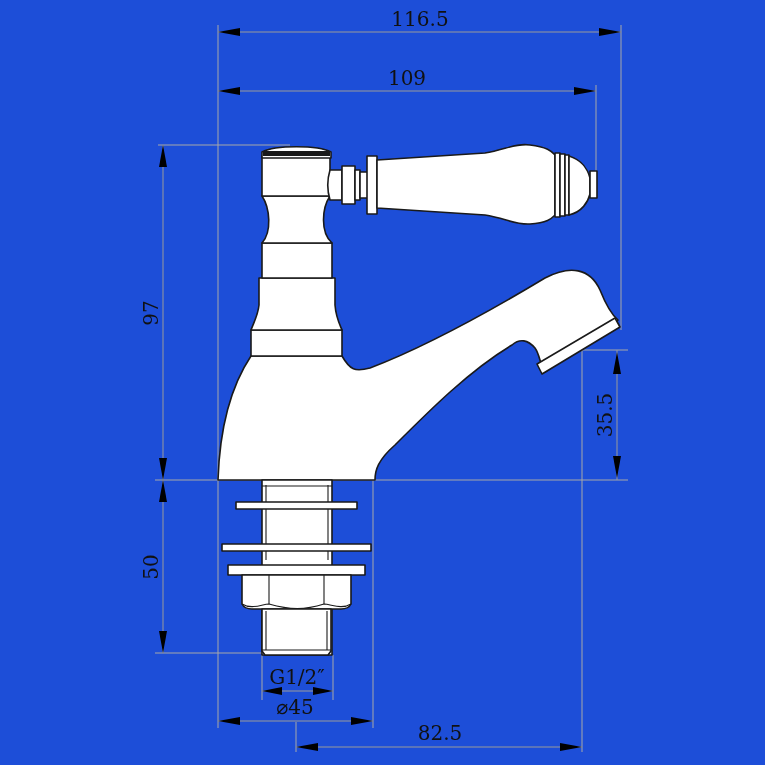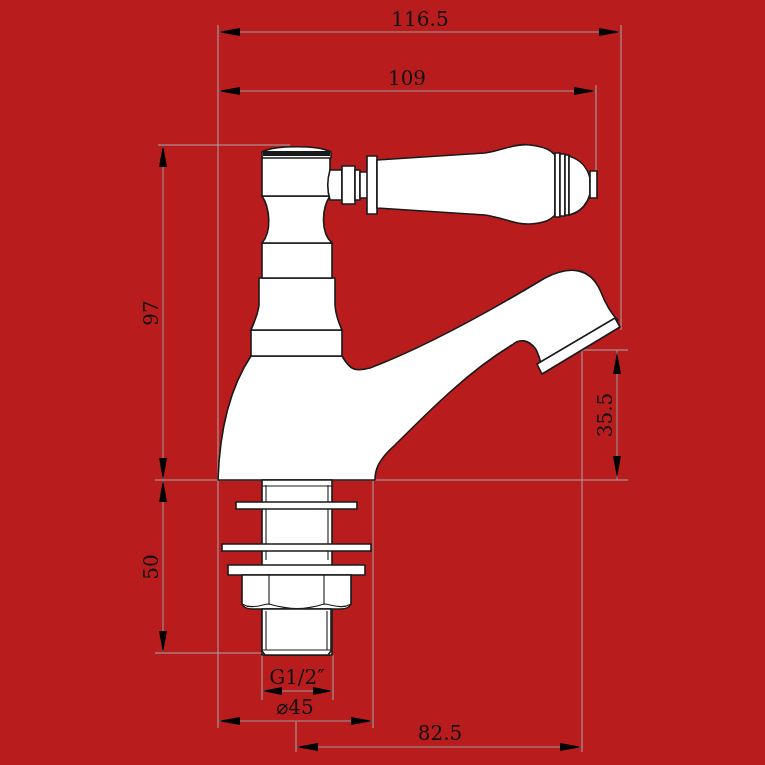--- a/index.html
+++ b/index.html
@@ -1,16 +1,16 @@
 <!DOCTYPE html>
 <html><head>
 <meta charset="utf-8">
 <style>
   html, body { margin: 0; padding: 0; background: #ffffff; }
-  #canvas { position: relative; width: 765px; height: 765px; background: #b91c1c; overflow: hidden; }
+  #canvas { position: relative; width: 765px; height: 765px; background: #1d4ed8; overflow: hidden; }
   svg { position: absolute; left: 0; top: 0; }
   .dim-text { font-family: "DejaVu Serif", "Liberation Serif", serif; font-size: 20px; fill: #111111; }
   .dim { stroke: #9a9a9a; stroke-width: 1; fill: none; }
   .ext { stroke: #a8a8a8; stroke-width: 1; fill: none; }
   .part { stroke: #1a1a1a; stroke-width: 1.6; fill: #ffffff; stroke-linejoin: round; }
   .part-thin { stroke: #1a1a1a; stroke-width: 1.1; fill: none; }
   .arrow { fill: #000000; stroke: none; }
 </style>
 </head>
 <body>

